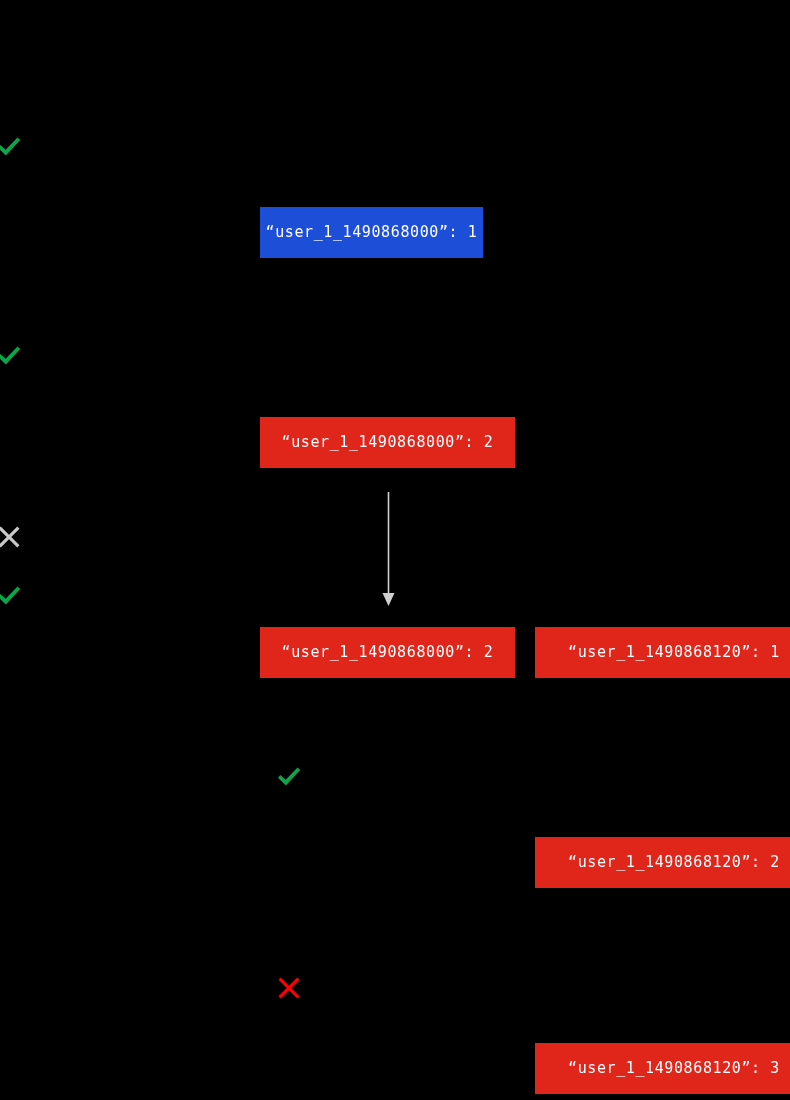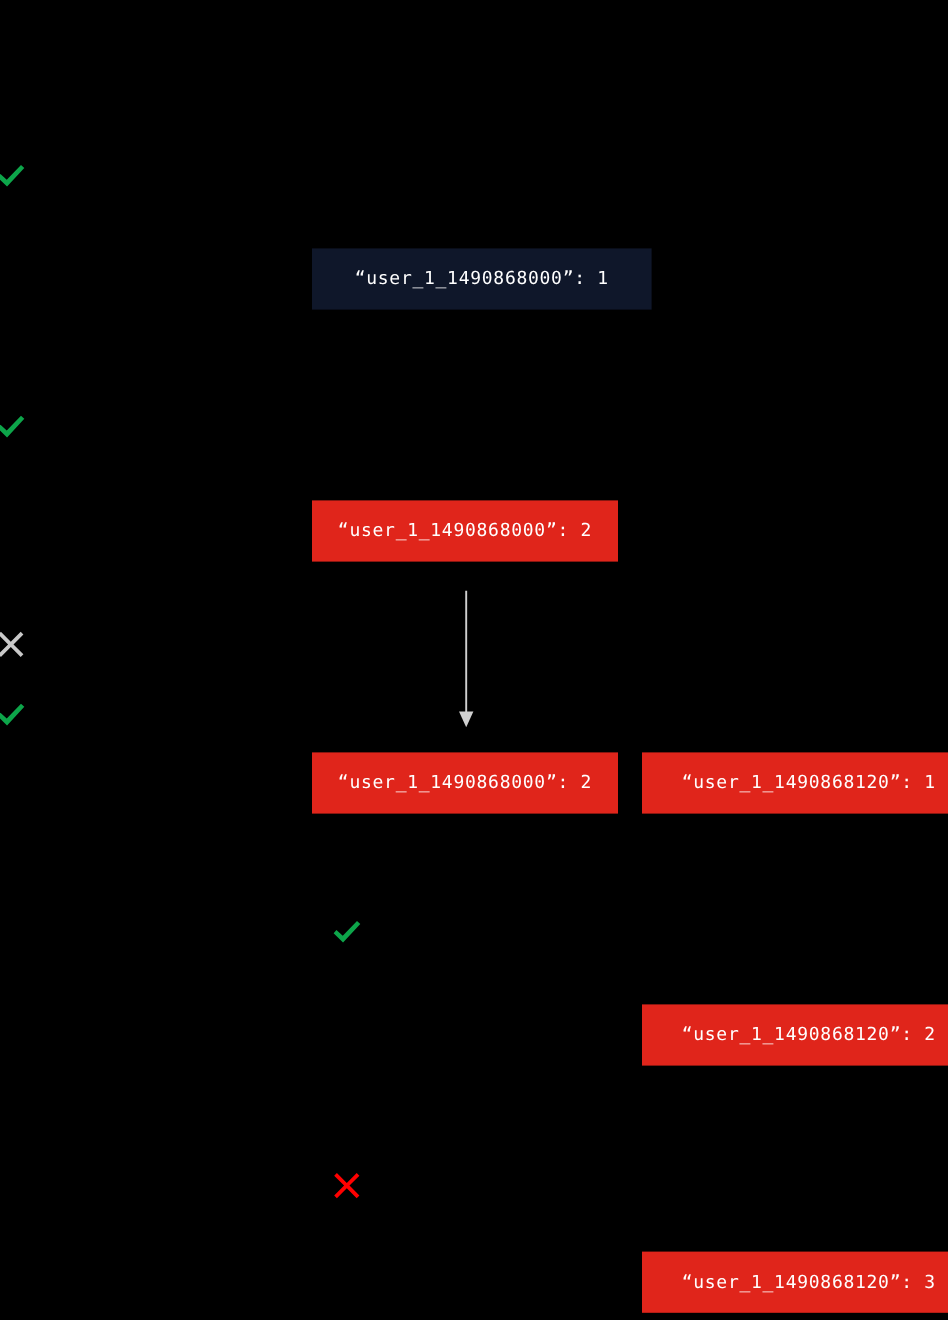--- a/index.html
+++ b/index.html
@@ -38,21 +38,21 @@
     position: absolute;
   }
   .arrow-wrap svg {
     display: block;
   }
 </style>
 </head>
 <body>
 
 <div id="canvas" style="width: 790px; height: 1100px; background: rgb(0, 0, 0);">
-    <div class="node" style="left: 260px; top: 207px; width: 283px; background: #0f172a; color: rgb(255, 255, 255);">“user_1_1490868000”: 1</div>
+    <div class="node" style="left: 260px; top: 207px; width: 223px; background: #1d4ed8; color: rgb(255, 255, 255);">“user_1_1490868000”: 1</div>
     <div class="node" style="left: 260px; top: 417px; width: 255px; background: rgb(224, 37, 27); color: rgb(255, 255, 255);">“user_1_1490868000”: 2</div>
     <div class="node" style="left: 260px; top: 627px; width: 255px; background: rgb(224, 37, 27); color: rgb(255, 255, 255);">“user_1_1490868000”: 2</div>
     <div class="node" style="left: 535px; top: 627px; width: 278px; background: rgb(224, 37, 27); color: rgb(255, 255, 255);">“user_1_1490868120”: 1</div>
     <div class="node" style="left: 535px; top: 837px; width: 278px; background: rgb(224, 37, 27); color: rgb(255, 255, 255);">“user_1_1490868120”: 2</div>
     <div class="node" style="left: 535px; top: 1043px; width: 278px; background: rgb(224, 37, 27); color: rgb(255, 255, 255);">“user_1_1490868120”: 3</div>
     <span class="icon" style="left: -6px; top: 132px; width: 30px; height: 30px;"><svg width="30" height="30" viewBox="0 0 24 24">
         <path d="M3.2 12.6 L5.1 10.4 L9.3 14.2 L18.8 4.4 L21.0 6.4 L9.5 18.8 Z" fill="#0da54a"></path>
       </svg></span>
     <span class="icon" style="left: -6px; top: 341px; width: 30px; height: 30px;"><svg width="30" height="30" viewBox="0 0 24 24">
         <path d="M3.2 12.6 L5.1 10.4 L9.3 14.2 L18.8 4.4 L21.0 6.4 L9.5 18.8 Z" fill="#0da54a"></path>

